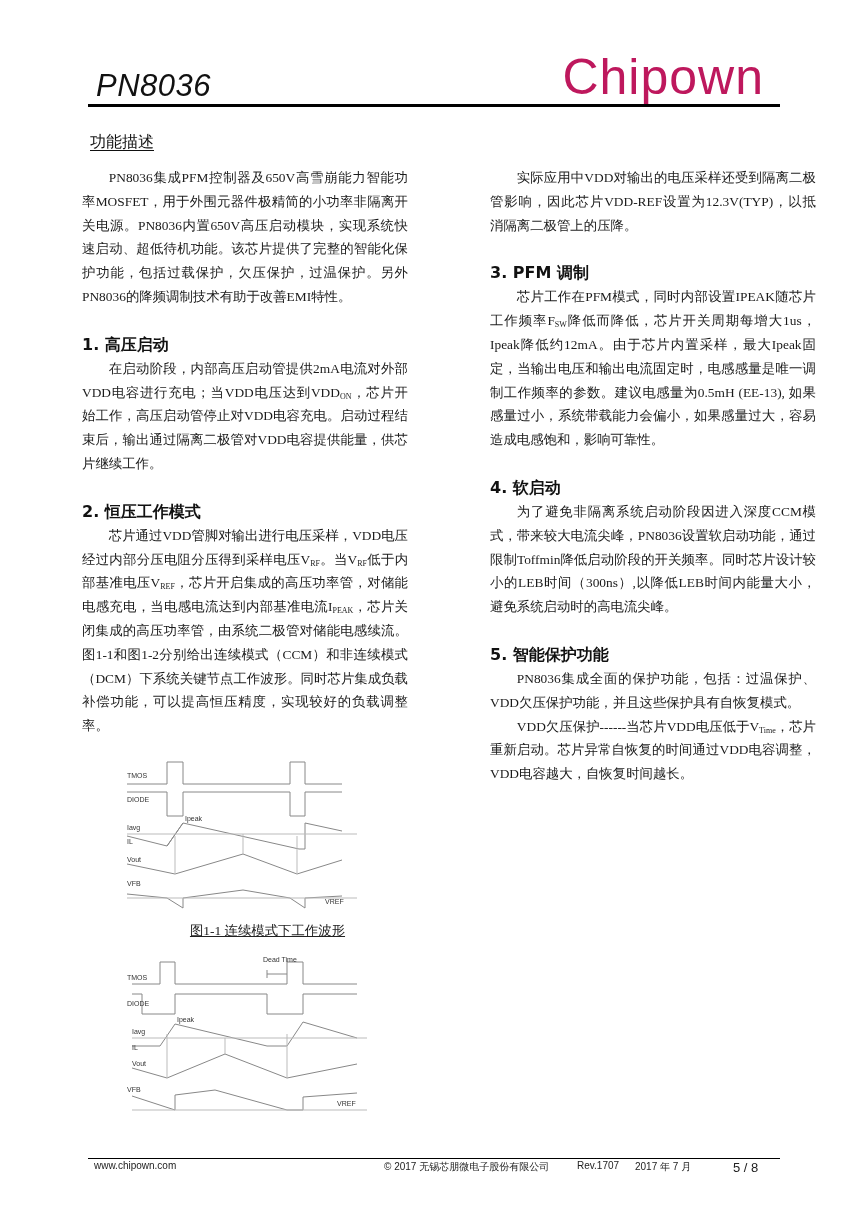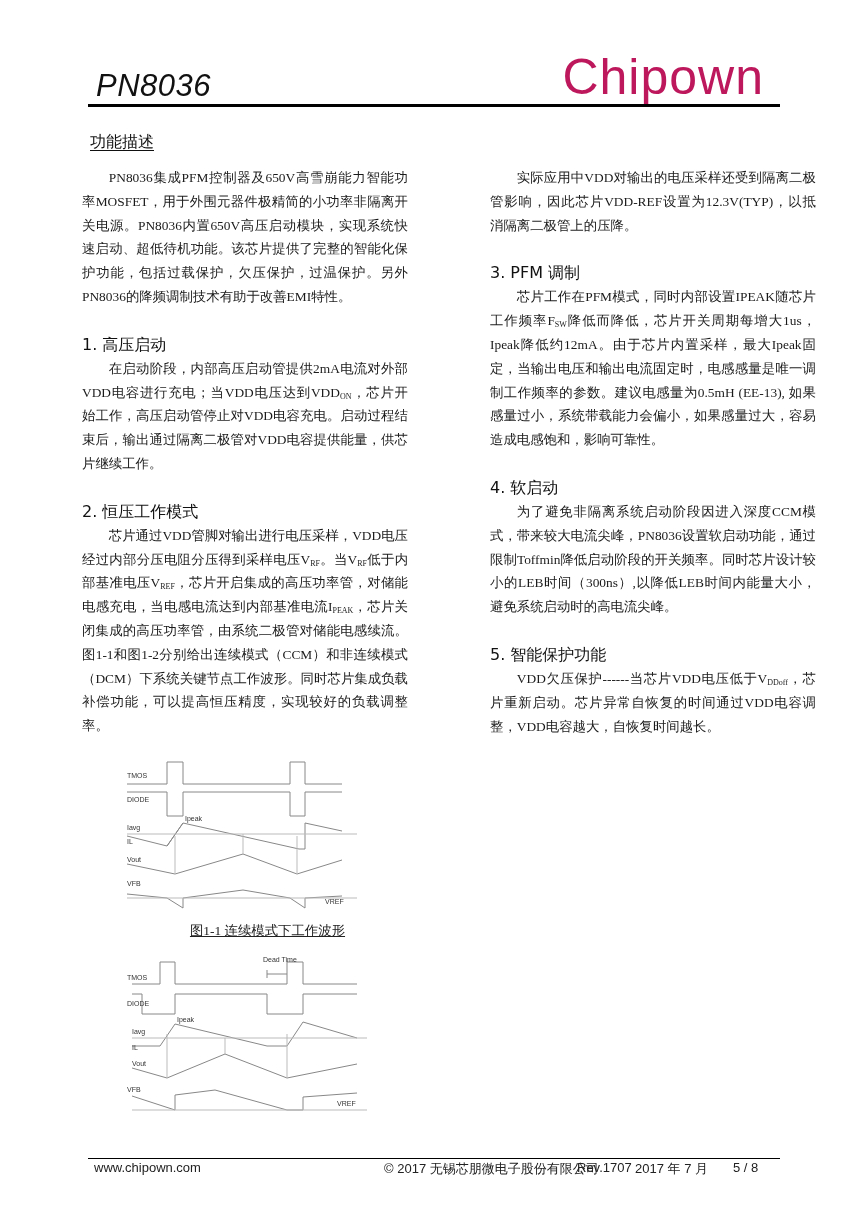--- a/index.html
+++ b/index.html
@@ -10,28 +10,28 @@
   .hdr-brand { position: absolute; right: 104px; top: 48px; font-family: "Liberation Sans", "DejaVu Sans", sans-serif;
                font-size: 50px; color: #be185d; letter-spacing: 1px; }
   .hdr-rule { position: absolute; left: 88px; top: 104px; width: 692px; height: 3px; background: #000; }
   .sec-title { position: absolute; left: 90px; top: 132px; font-family: "DejaVu Sans", sans-serif; font-size: 16px;
                color: #111; text-decoration: underline; text-underline-offset: 3px; text-align: center; }
   .col { position: absolute; width: 326px; }
   .col-left { left: 82px; top: 166px; }
   .col-right { left: 460px; top: 166px; margin-left: 30px; }
   p { margin: 0; font-size: 13.4px; line-height: 23.8px; text-align: justify; }
   p.ind { text-indent: 2em; }
-  h3 { margin: 0; font-family: "DejaVu Sans", sans-serif; font-weight: normal; font-size: 16px; line-height: 24px; color: #111; }
+  h3 { margin: 0; font-family: "DejaVu Sans", sans-serif; font-weight: bold; font-size: 16px; line-height: 24px; color: #111; }
   .gap { height: 24px; }
   sub { font-size: 8px; vertical-align: -2px; line-height: 0; }
   .fig { position: relative; margin-left: 45px; }
   .fig svg { display: block; }
   .fig-cap { text-align: center; font-size: 13.4px; margin-top: 6px; color: #222; text-decoration: underline; }
   .footer-rule { position: absolute; left: 88px; top: 1158px; width: 692px; height: 1px; background: #000; }
-  .footer { position: absolute; top: 1160px; font-family: "Liberation Sans", "DejaVu Sans", sans-serif; font-size: 13px; color: #222; }
+  .footer { position: absolute; top: 1160px; font-family: "Liberation Sans", "DejaVu Sans", sans-serif; font-size: 10px; color: #222; }
   .f-url { left: 94px; }
   .f-copy { left: 384px; }
   .f-rev { left: 577px; }
   .f-date { left: 635px; }
   .f-page { left: 733px; font-size: 13px; top: 1160px; }
   .wl { font-family: "Liberation Sans", sans-serif; font-size: 7px; fill: #333; }
 </style>
 </head>
 <body>
 
@@ -127,21 +127,22 @@
 
   <h3>3. PFM 调制</h3>
   <p class="ind"><span>芯片工作在PFM模式，同时内部设置IPEAK随芯片工作频率F</span><sub>SW</sub><span>降低而降低，芯片开关周期每增大1us，Ipeak降低约12mA。由于芯片内置采样，最大Ipeak固定，当输出电压和输出电流固定时，电感感量是唯一调制工作频率的参数。建议电感量为0.5mH (EE-13), 如果感量过小，系统带载能力会偏小，如果感量过大，容易造成电感饱和，影响可靠性。</span></p>
   <div class="gap"></div>
 
   <h3>4.  软启动</h3>
   <p class="ind">为了避免非隔离系统启动阶段因进入深度CCM模式，带来较大电流尖峰，PN8036设置软启动功能，通过限制Toffmin降低启动阶段的开关频率。同时芯片设计较小的LEB时间（300ns）,以降低LEB时间内能量大小，避免系统启动时的高电流尖峰。</p>
   <div class="gap"></div>
 
   <h3>5.  智能保护功能</h3>
-  <p class="ind"><span>VDD欠压保护------当芯片VDD电压低于V</span><sub>DDoff</sub><span>，芯片重新启动。芯片异常自恢复的时间通过VDD电容调整，VDD电容越大，自恢复时间越长。</span></p>
+  <p class="ind">PN8036集成全面的保护功能，包括：过温保护、VDD欠压保护功能，并且这些保护具有自恢复模式。</p>
+  <p class="ind"><span>VDD欠压保护------当芯片VDD电压低于V</span><sub>Time</sub><span>，芯片重新启动。芯片异常自恢复的时间通过VDD电容调整，VDD电容越大，自恢复时间越长。</span></p>
 </div>
 
 <div class="footer-rule"></div>
 <div class="footer f-url">www.chipown.com</div>
 <div class="footer f-copy">© 2017 无锡芯朋微电子股份有限公司</div>
 <div class="footer f-rev">Rev.1707</div>
 <div class="footer f-date">2017 年 7 月</div>
 <div class="footer f-page">5 / 8</div>
 
 </body></html>

